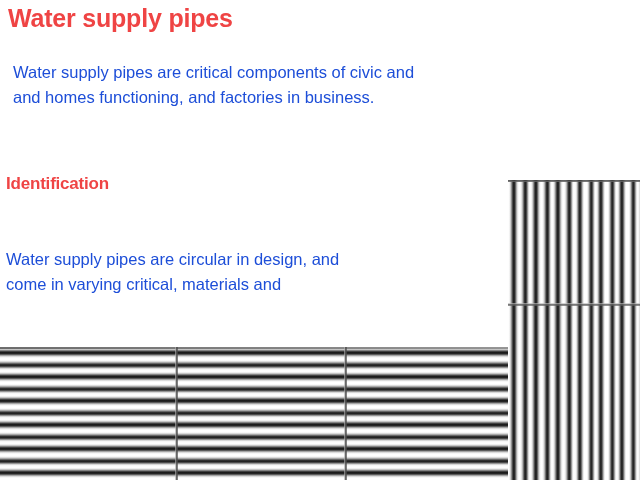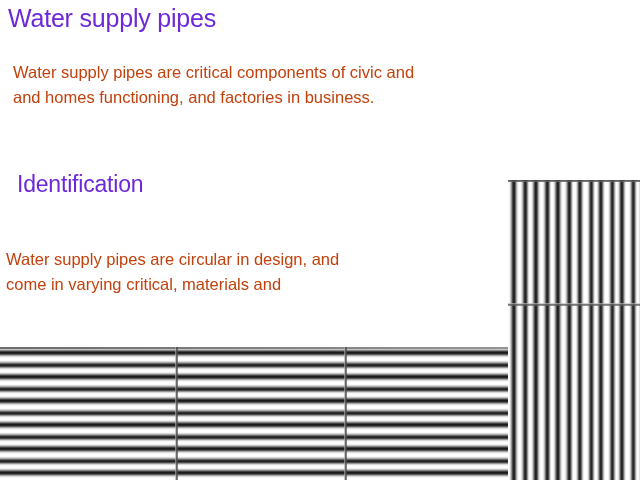--- a/index.html
+++ b/index.html
@@ -15,40 +15,40 @@
     position: relative;
     width: 640px;
     height: 480px;
     background: #ffffff;
     overflow: hidden;
   }
 
   
   .heading {
     position: absolute;
-    font-weight: normal;
-    color: #6d28d9;
+    font-weight: bold;
+    color: #ef4444;
     letter-spacing: -0.2px;
     white-space: nowrap;
   }
   #title-heading {
     left: 8px;
     top: 3px;
     font-size: 25px;
     line-height: 30px;
   }
   #identification-heading {
-    left: 17px;
+    left: 6px;
     top: 170px;
-    font-size: 23px;
+    font-size: 17px;
     line-height: 28px;
   }
   .body-text {
     position: absolute;
-    color: #c2410c;
+    color: #1d4ed8;
     font-size: 16.5px;
     line-height: 24.5px;
   }
   #intro-text {
     left: 13px;
     top: 60px;
     width: 560px;
   }
   #identification-text {
     left: 6px;

